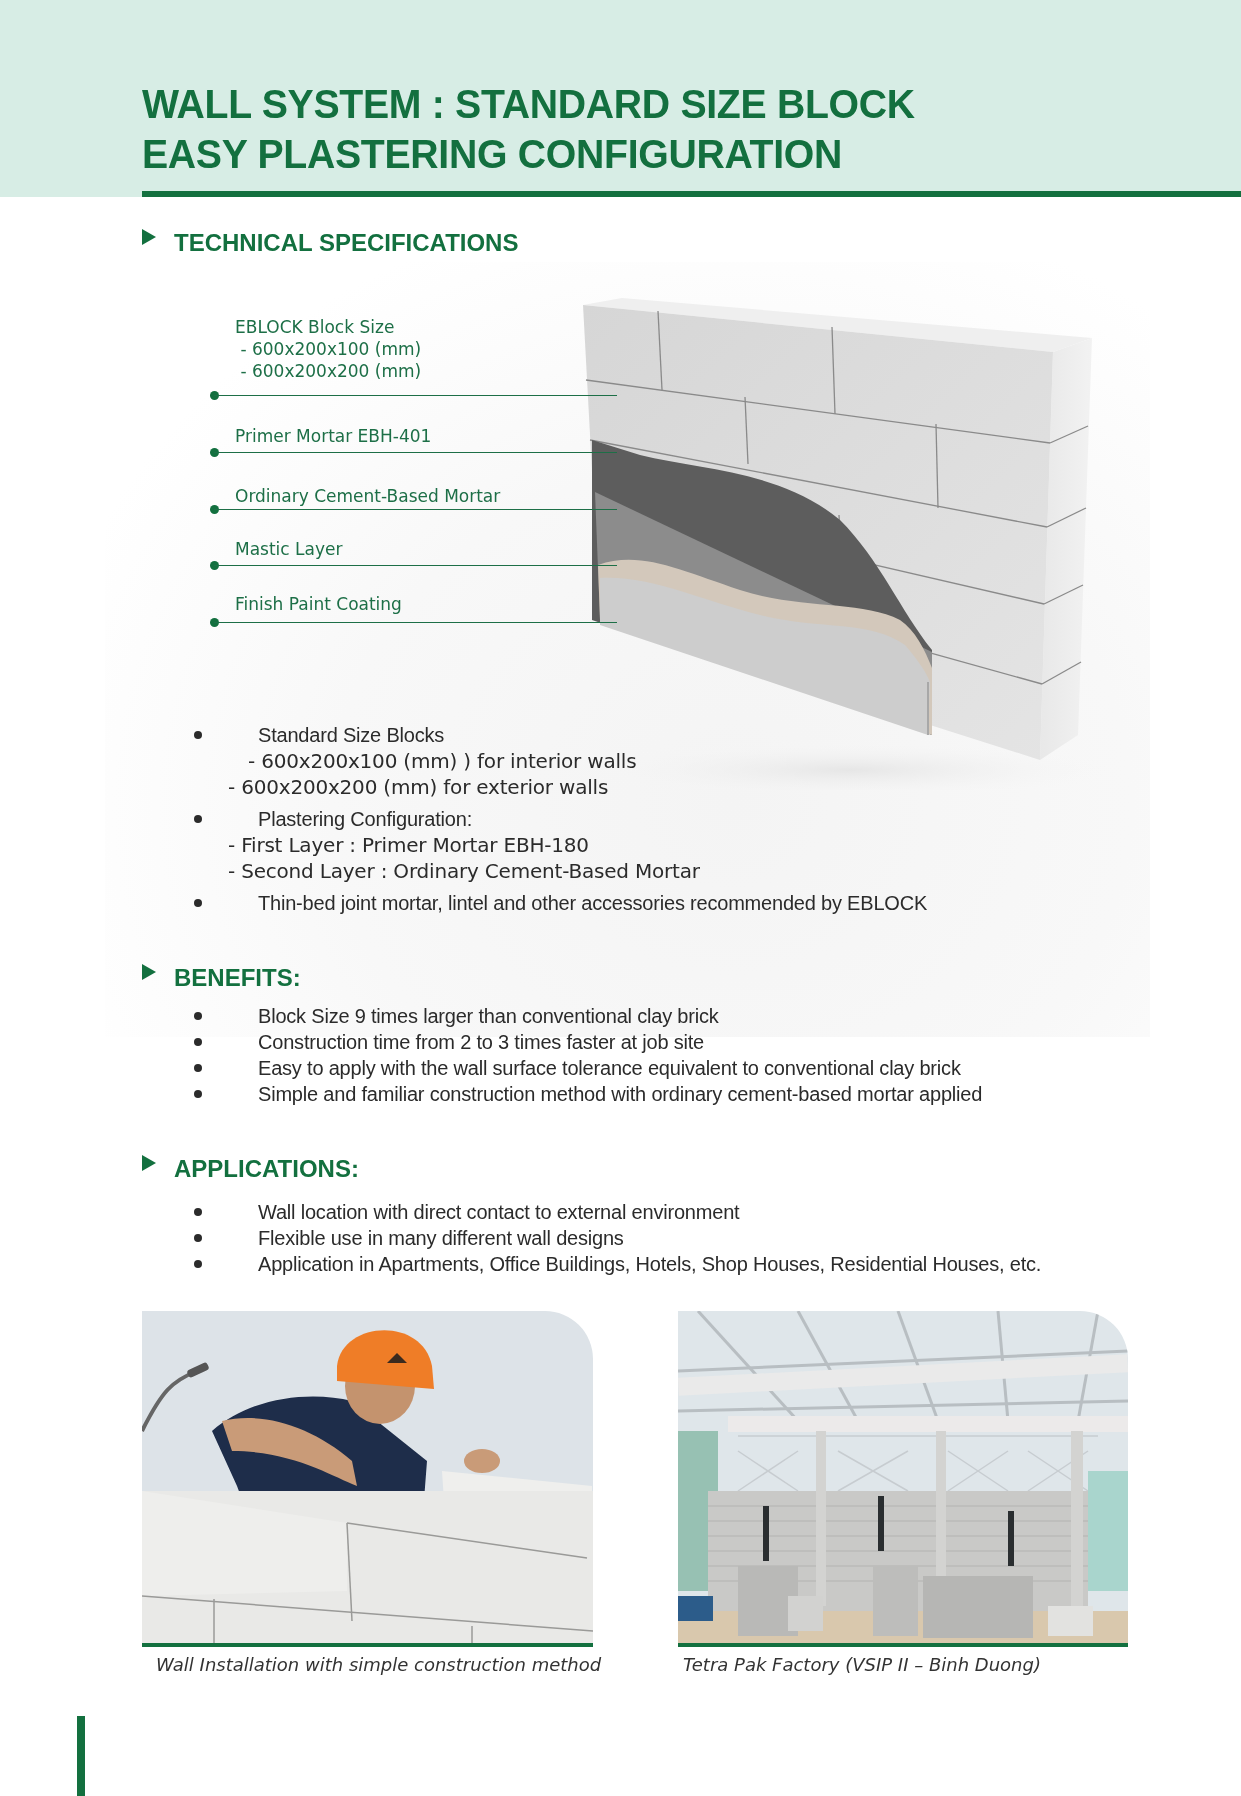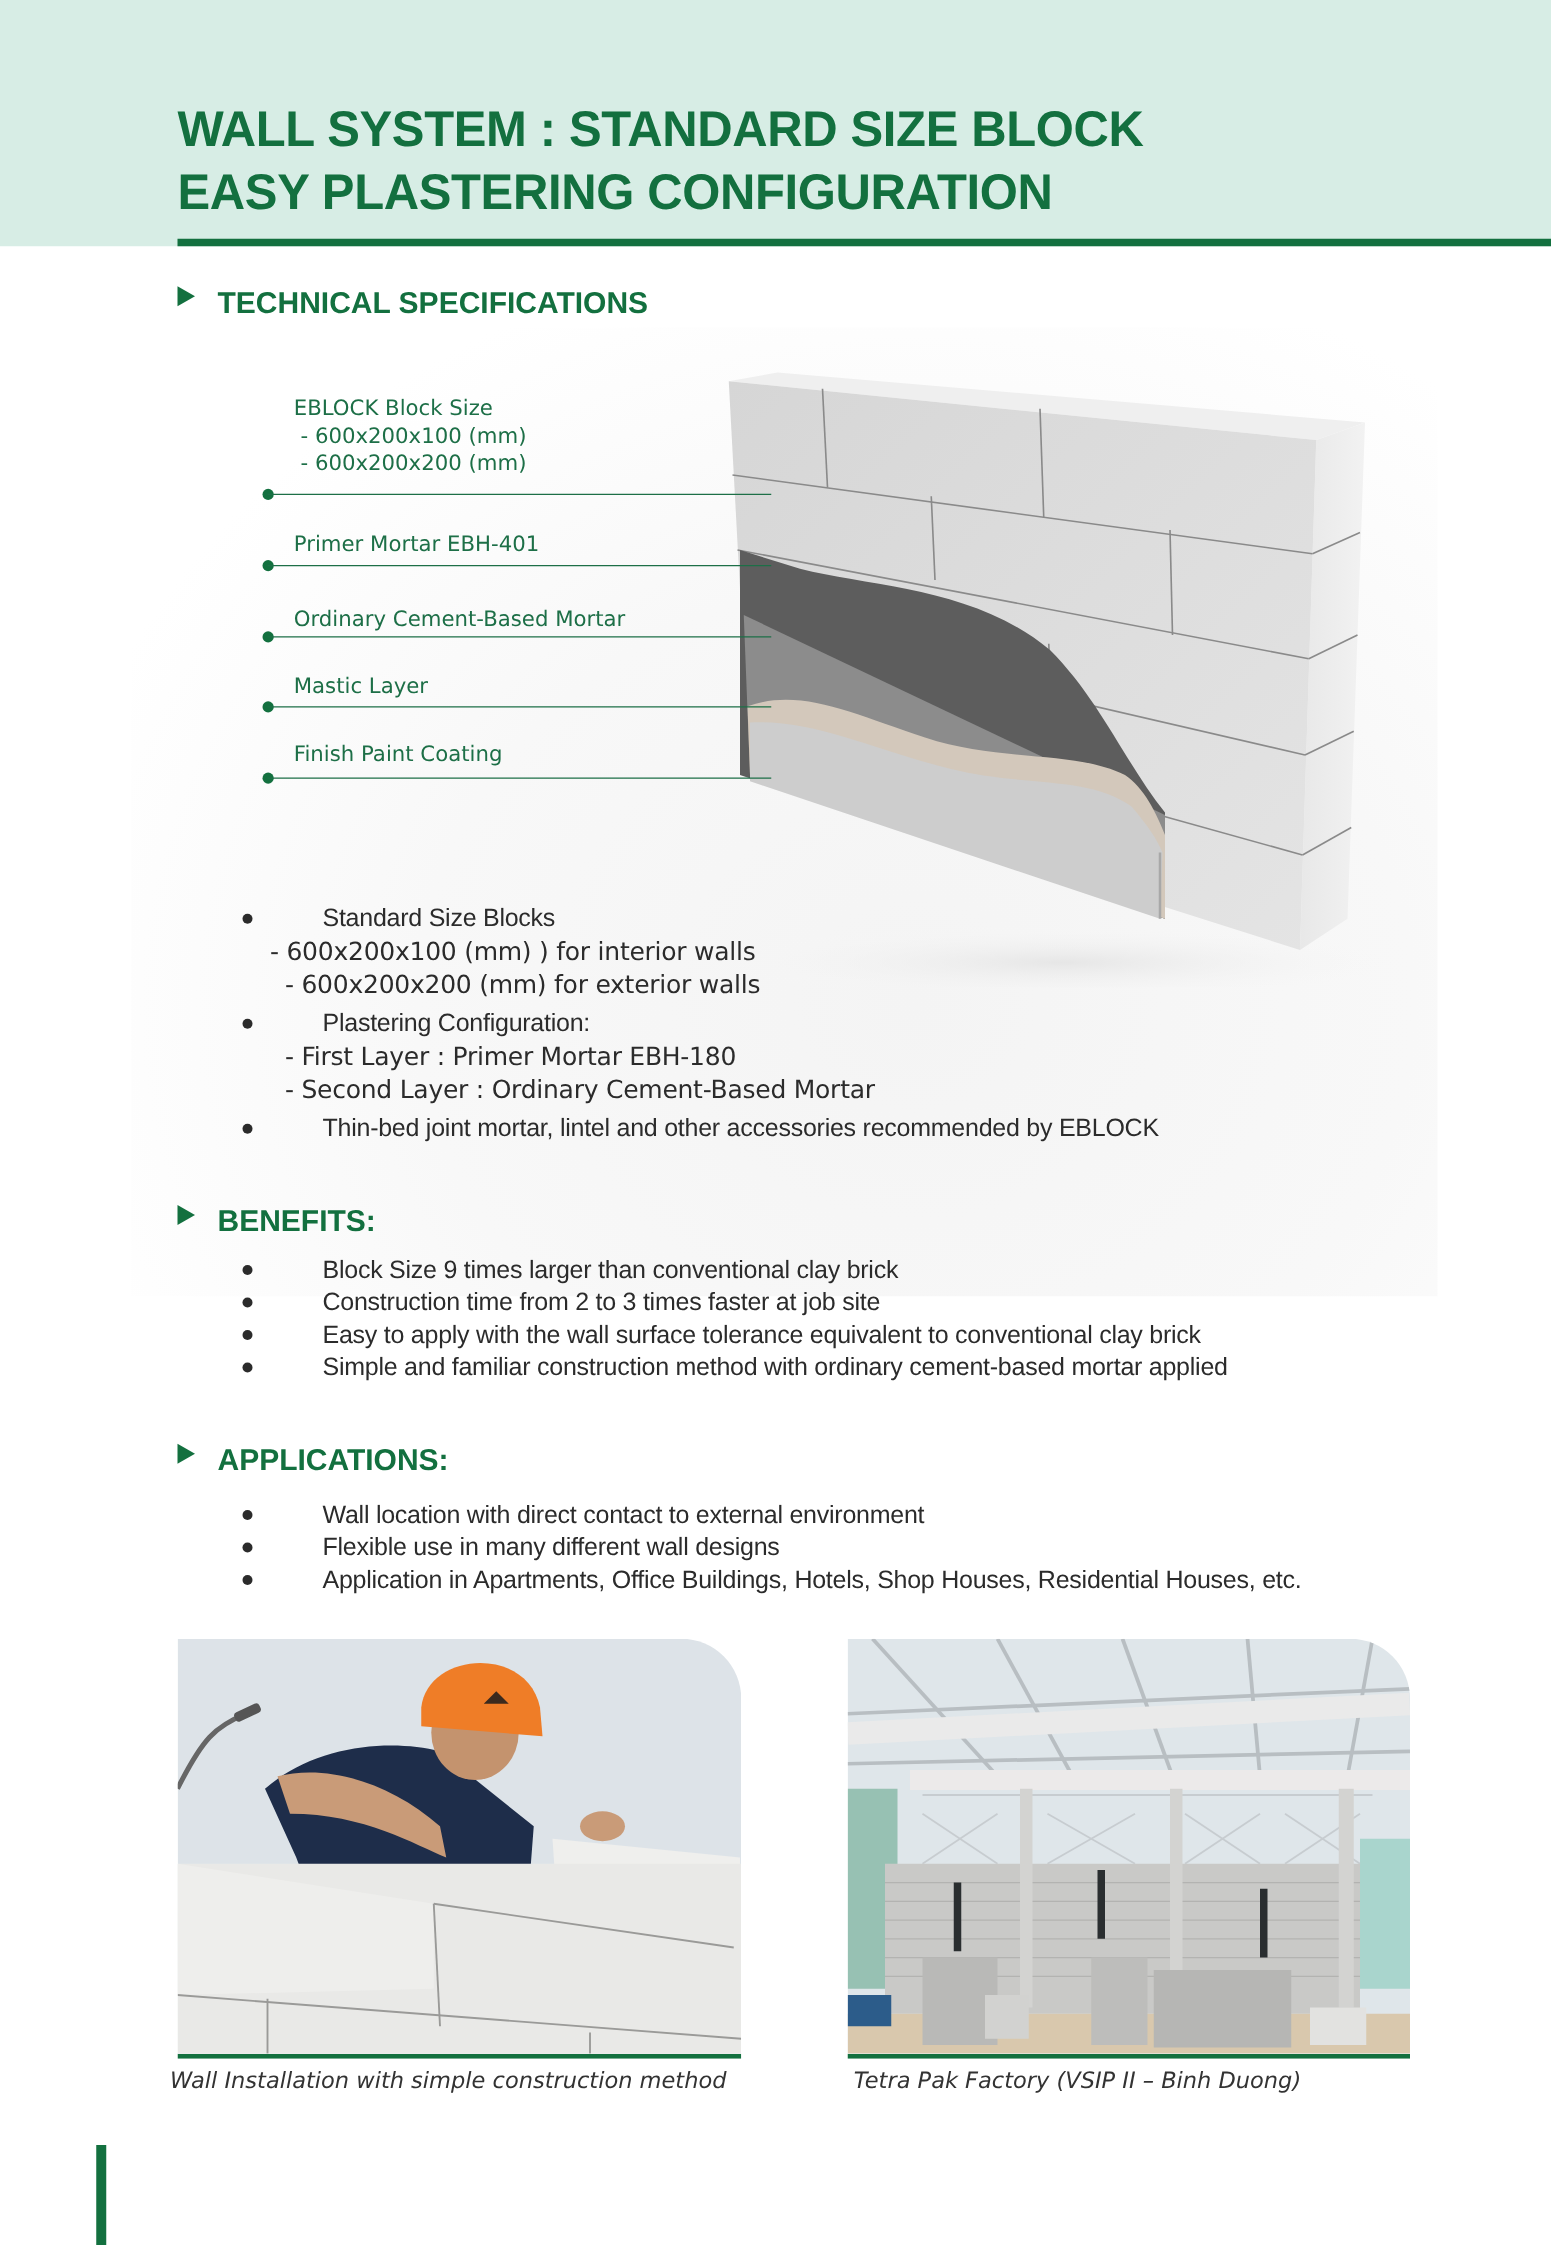--- a/index.html
+++ b/index.html
@@ -156,21 +156,21 @@
 
 <div class="abs callout-text" style="left:235px; top:593px;">Finish Paint Coating</div>
 <div class="abs callout-dot" style="left:210px; top:618px;"></div>
 <div class="abs callout-line" style="left:214px; top:621.5px; width:403px;"></div>
 
 <div class="abs" style="left:194px; top:722px;">
   <div class="bullet-row">
     <span class="dot"></span>
     <span>Standard Size Blocks</span>
   </div>
-  <div class="sub-row" style="padling-left:0; margin-left:22px;">- 600x200x100 (mm) ) for interior walls</div>
+  <div class="sub-row" style="padling-left:0; margin-left:54px;">- 600x200x100 (mm) ) for interior walls</div>
   <div class="sub-row" style="margin-left:34px;">- 600x200x200 (mm) for exterior walls</div>
   <div class="bullet-row" style="margin-top:6px;">
     <span class="dot"></span>
     <span>Plastering Configuration:</span>
   </div>
   <div class="sub-row" style="margin-left:34px;">- First Layer : Primer Mortar EBH-180</div>
   <div class="sub-row" style="margin-left:34px;">- Second Layer : Ordinary Cement-Based Mortar</div>
   <div class="bullet-row" style="margin-top:6px;">
     <span class="dot"></span>
     <span>Thin-bed joint mortar, lintel and other accessories recommended by EBLOCK</span>
@@ -245,21 +245,21 @@
     <polygon points="0,180 205,212 205,280 0,285" fill="#eeeeec"></polygon>
     <g stroke="#9a9a98" stroke-width="1.5">
       <line x1="205" y1="212" x2="210" y2="310"></line>
       <line x1="0" y1="285" x2="451" y2="320"></line>
       <line x1="72" y1="288" x2="72" y2="332"></line>
       <line x1="330" y1="315" x2="330" y2="332"></line>
       <line x1="205" y1="212" x2="445" y2="247"></line>
     </g>
   </svg>
 </div>
-<div class="abs caption" style="left:136px; top:1654px;">Wall Installation with simple construction method</div>
+<div class="abs caption" style="left:156px; top:1654px;">Wall Installation with simple construction method</div>
 
 <div class="abs photo" style="left:678px; top:1311px; width:450px; height:332px;">
   <svg width="450" height="332" viewBox="0 0 450 332">
     <rect width="450" height="332" fill="#dfe6ea"></rect>
 
     <g stroke="#b8bec2" stroke-width="3">
       <line x1="0" y1="60" x2="450" y2="40"></line>
       <line x1="0" y1="100" x2="450" y2="90"></line>
       <line x1="20" y1="0" x2="120" y2="110"></line>
       <line x1="120" y1="0" x2="180" y2="110"></line>

